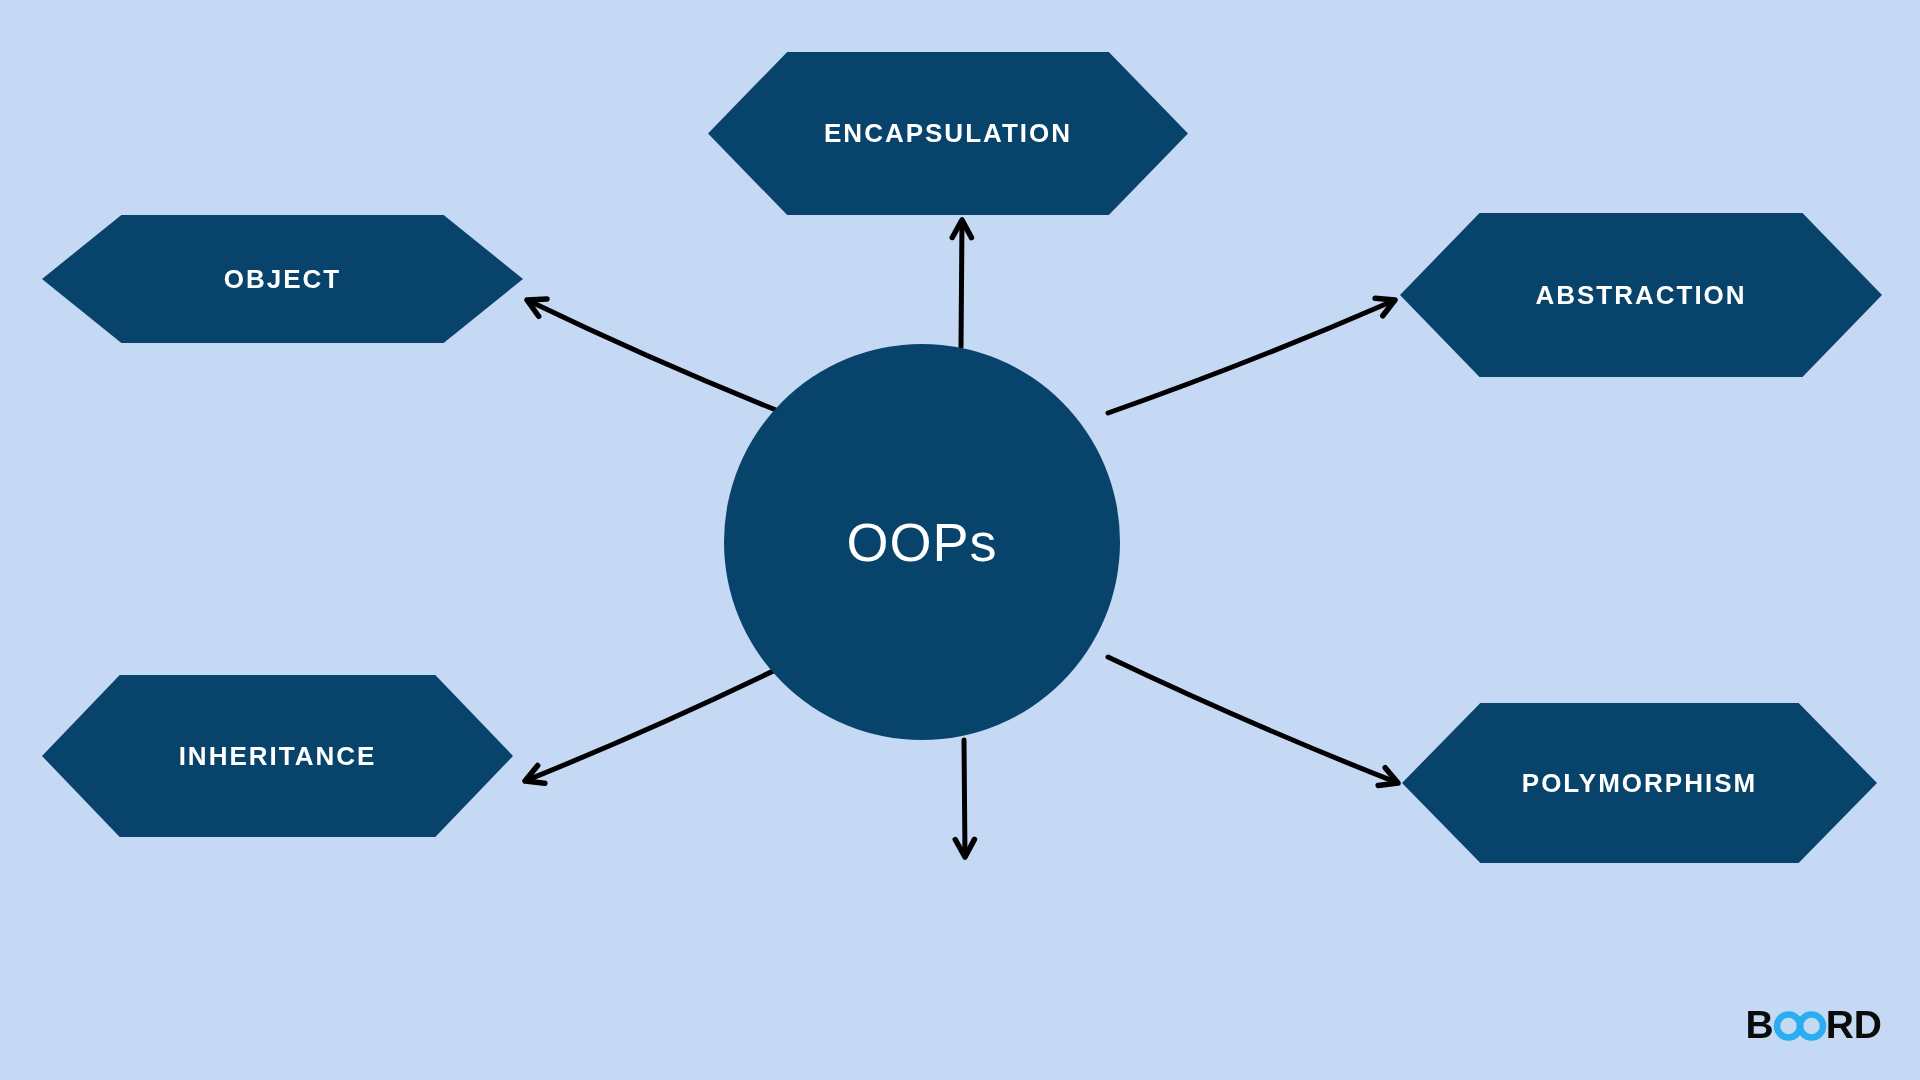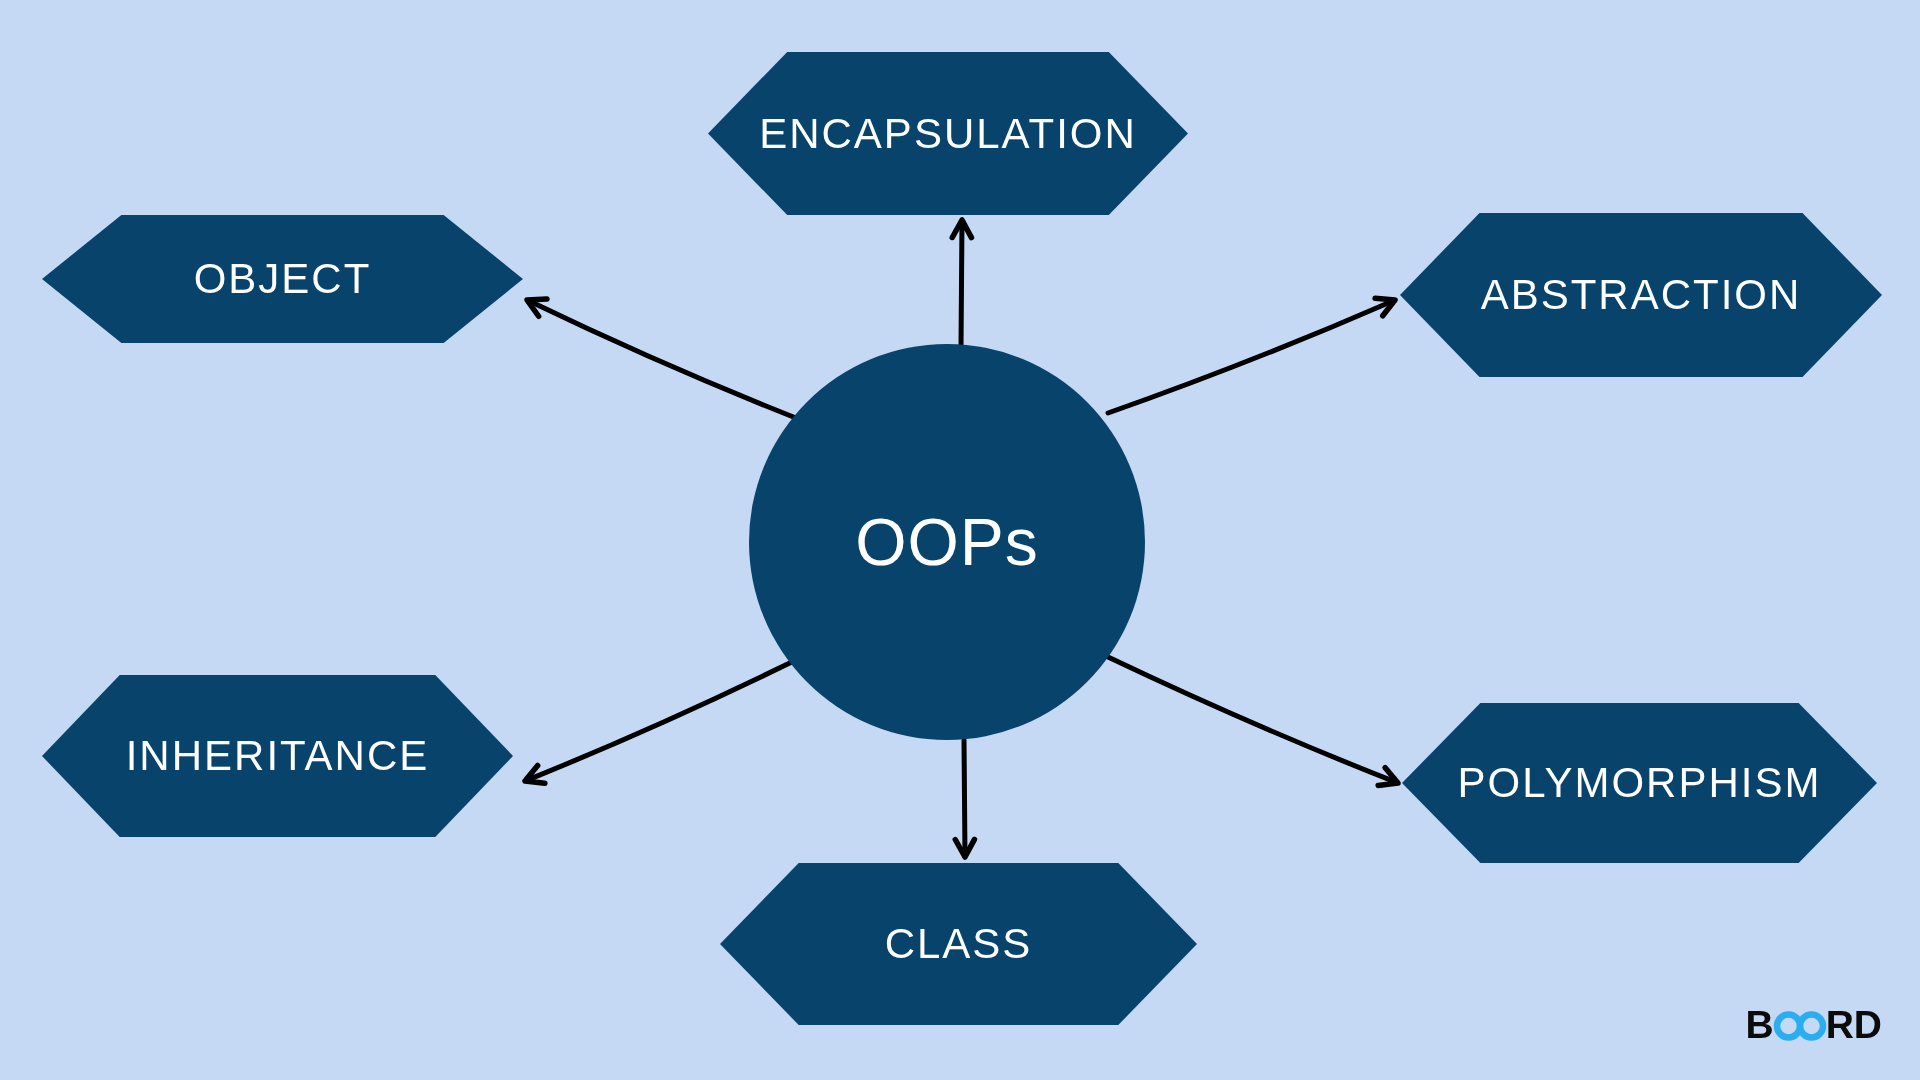--- a/index.html
+++ b/index.html
@@ -36,36 +36,36 @@
     position: absolute;
     background: var(--navy, #07436b);
     color: var(--node-text, #fff);
     display: flex;
     align-items: center;
     justify-content: center;
     white-space: nowrap;
   }
   .hex {
     clip-path: polygon(0% 50%, 16.5% 0%, 83.5% 0%, 100% 50%, 83.5% 100%, 16.5% 100%);
-    font-size: 42px;
+    font-size: 26px;
     letter-spacing: 2px;
-    font-weight: 400;
+    font-weight: 700;
   }
   .hex-label, .circle-label { display: inline-block; }
   #node-encapsulation { left: 708px; top: 52px;  width: 480px; height: 163px; }
   #node-object        { left: 42px;  top: 215px; width: 481px; height: 128px; }
   #node-abstraction   { left: 1400px;top: 213px; width: 482px; height: 164px; align-items: center; }
   #node-inheritance   { left: 42px;  top: 675px; width: 471px; height: 162px; }
   #node-polymorphism  { left: 1402px;top: 703px; width: 475px; height: 160px; }
   #node-class         { left: 720px; top: 863px; width: 477px; height: 162px; }
   #node-center {
-    left: 749px; top: 344px;
+    left: 724px; top: 344px;
     width: 396px; height: 396px;
     border-radius: 50%;
-    font-size: 66px;
+    font-size: 54px;
     letter-spacing: 1px;
   }
   .logo {
     position: absolute;
     right: 38px; bottom: 36px;
     display: flex;
     align-items: center;
     font-weight: 800;
     font-size: 39px;
     color: var(--logo-text, #0b0b0b);
@@ -124,23 +124,20 @@
   </div>
 
   <div class="node hex" id="node-inheritance">
     <span class="hex-label">INHERITANCE</span>
   </div>
 
   <div class="node hex" id="node-polymorphism">
     <span class="hex-label">POLYMORPHISM</span>
   </div>
 
-  <div class="node hex" id="node-class">
-    <span class="hex-label">CLASS</span>
-  </div>
 
   <div class="node" id="node-center">
     <span class="circle-label">OOPs</span>
   </div>
 
   <div class="logo">
     <span>B</span>
     <svg class="logo-infinity" width="56" height="32" viewBox="0 0 56 32" xmlns="http://www.w3.org/2000/svg">
       <circle cx="16.5" cy="16" r="11.5"></circle>
       <circle cx="39.5" cy="16" r="11.5"></circle>

